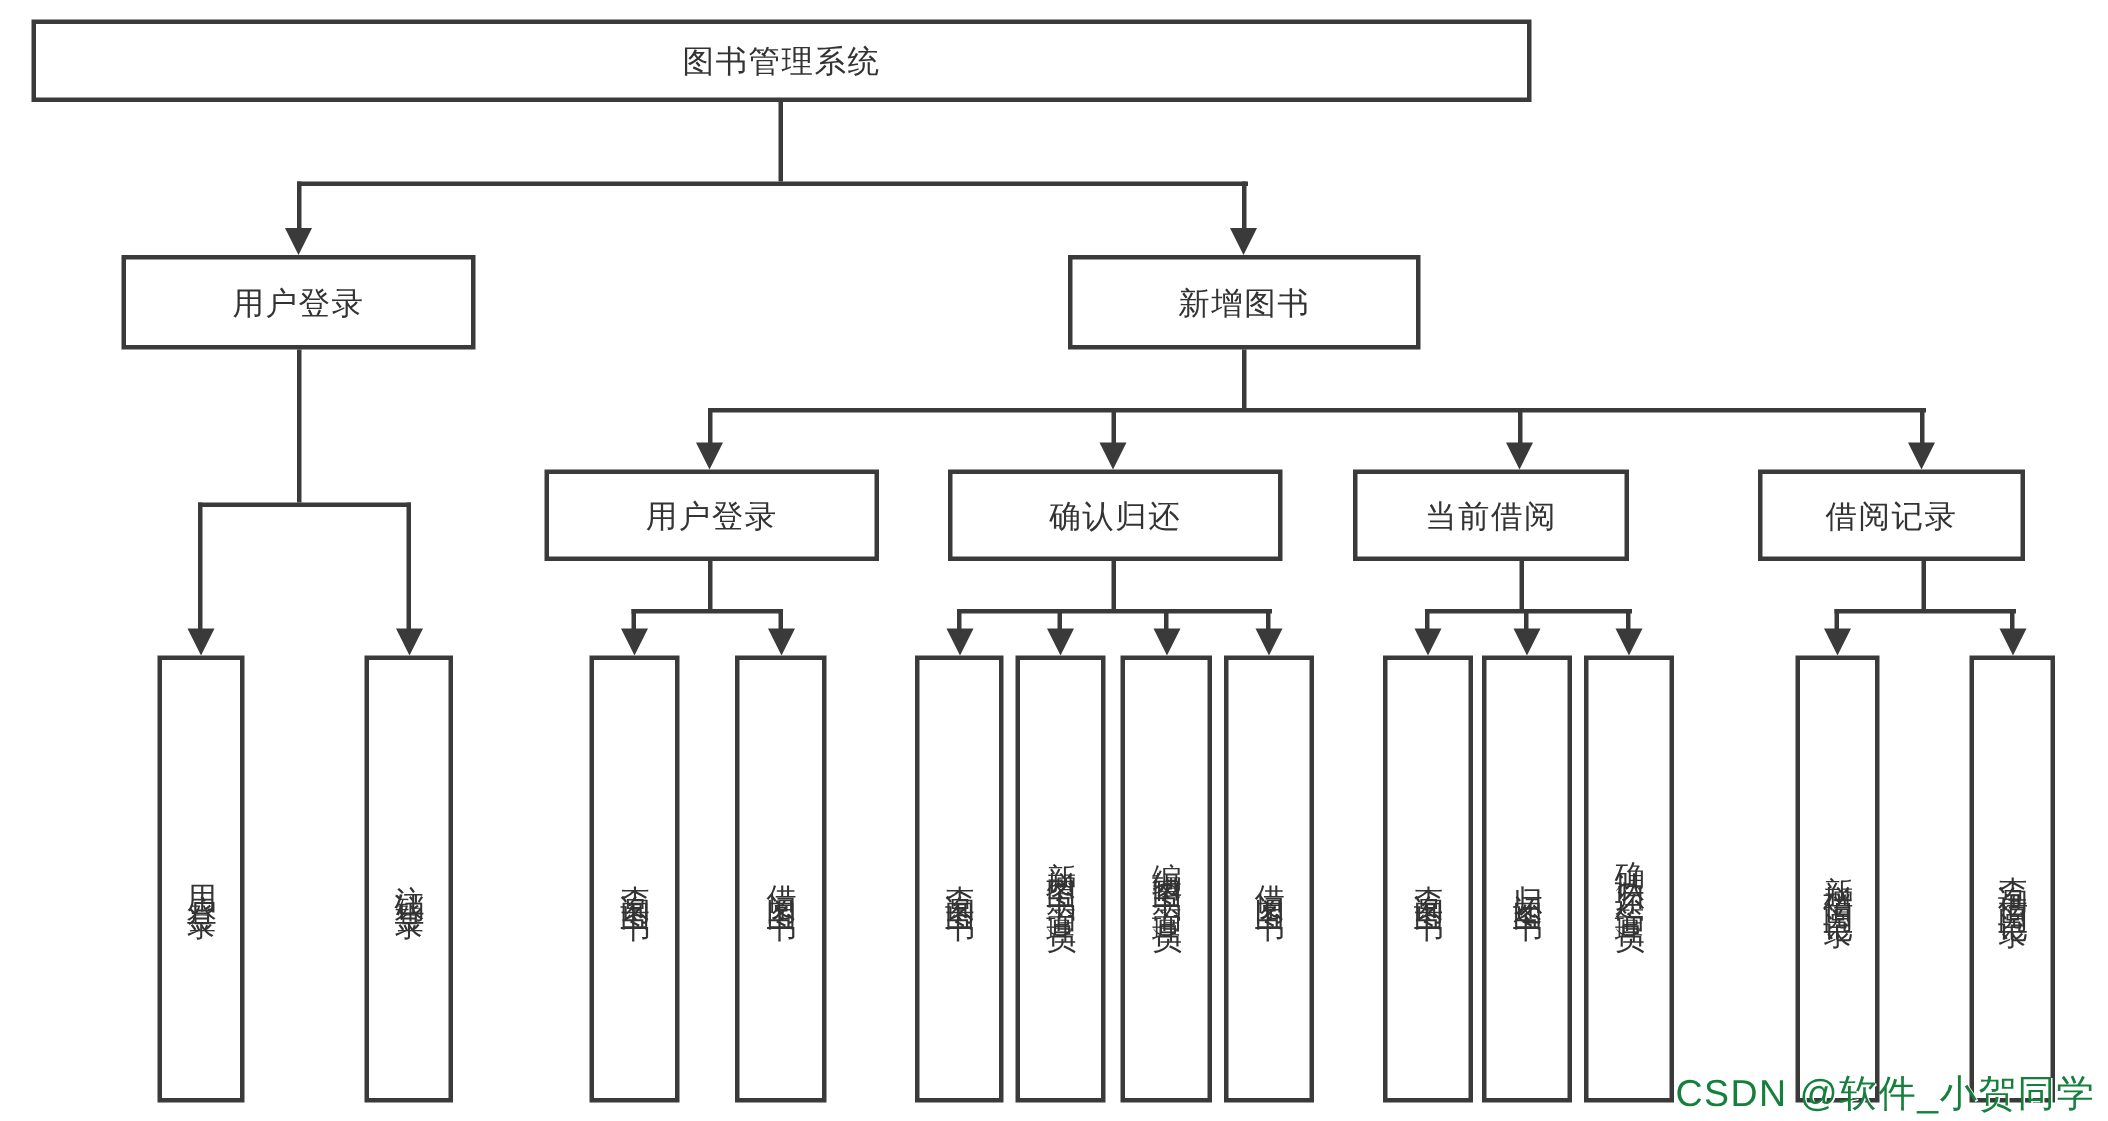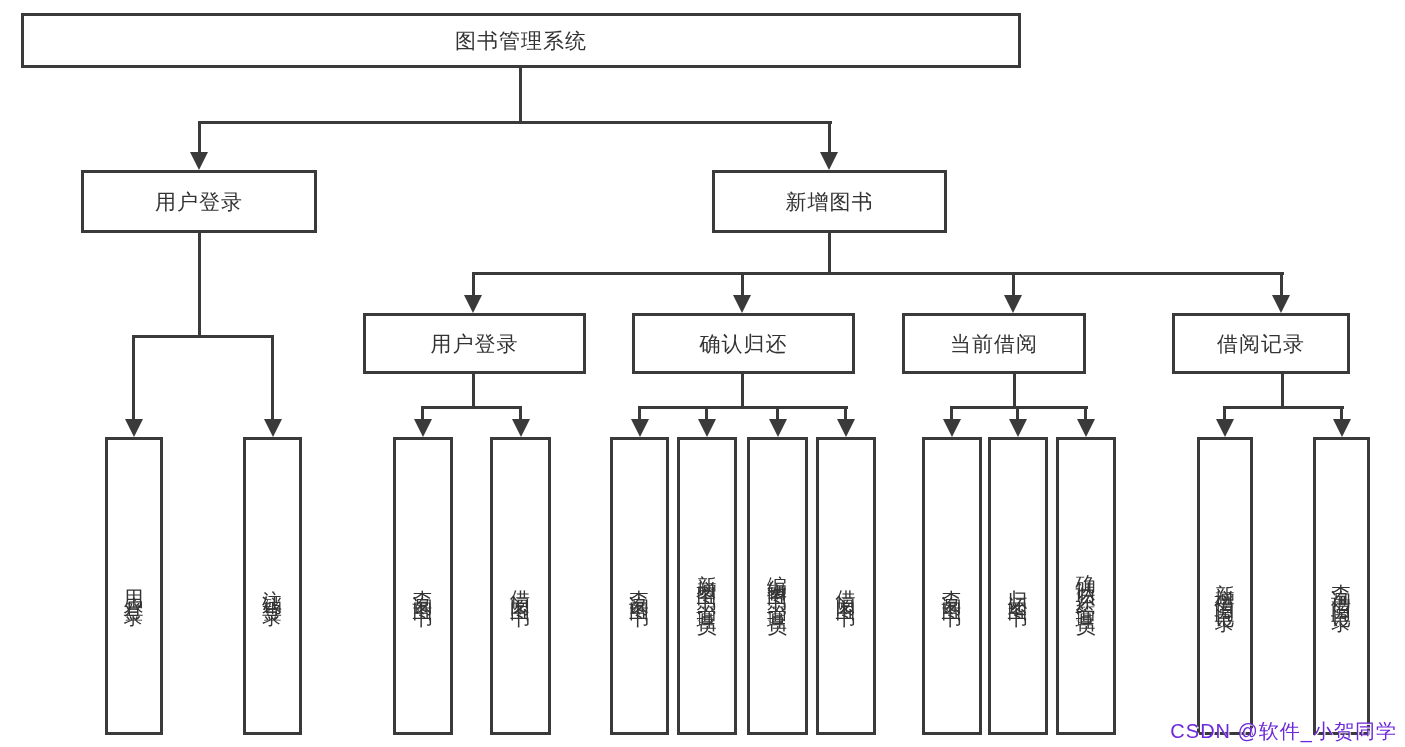--- a/index.html
+++ b/index.html
@@ -16,21 +16,21 @@
              line-height:1.0;white-space:nowrap;}
 
   
   .vl{position:absolute;width:3px;background:#3a3a3a;}
   .hl{position:absolute;height:3px;background:#3a3a3a;}
   .ar{position:absolute;width:0;height:0;
       border-left:9px solid transparent;border-right:9px solid transparent;
       border-top:18px solid #3a3a3a;}
 
   
-  .wm{position:absolute;right:8px;bottom:2px;font-size:20px;color:#6d28d9;
+  .wm{position:absolute;right:8px;bottom:2px;font-size:25px;color:#15803d;
       letter-spacing:1px;text-shadow:1px 1px 0 #ffffff;}
 </style>
 </head>
 <body>
 
 <div id="canvas">
 
   <div class="box hbox" style="left:21px;top:13px;width:1000px;height:55px">
     <span class="lbl">图书管理系统</span>
   </div>

